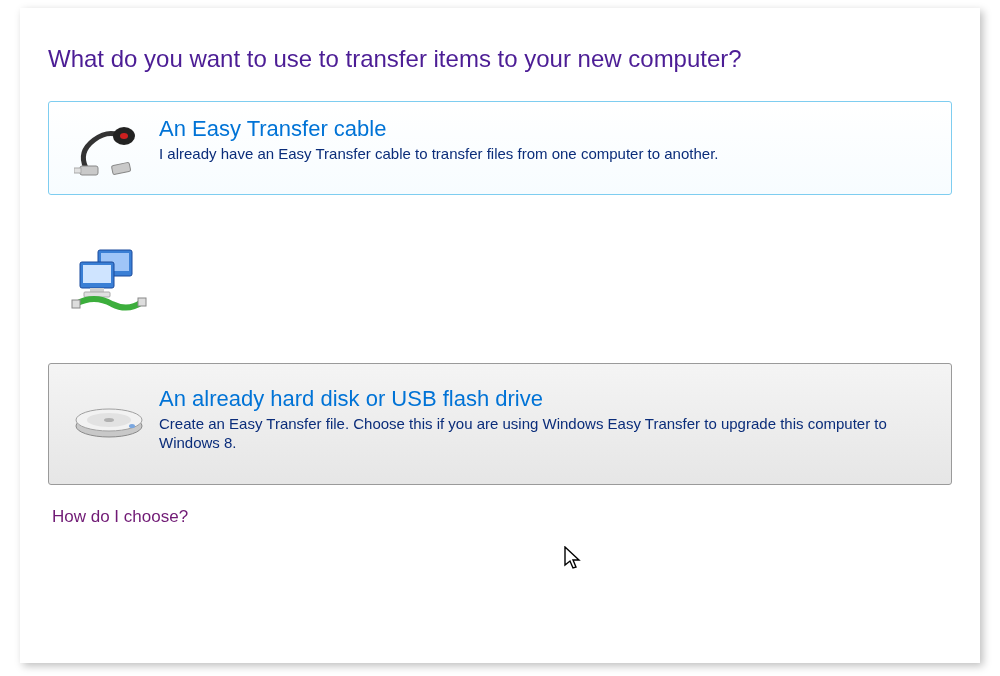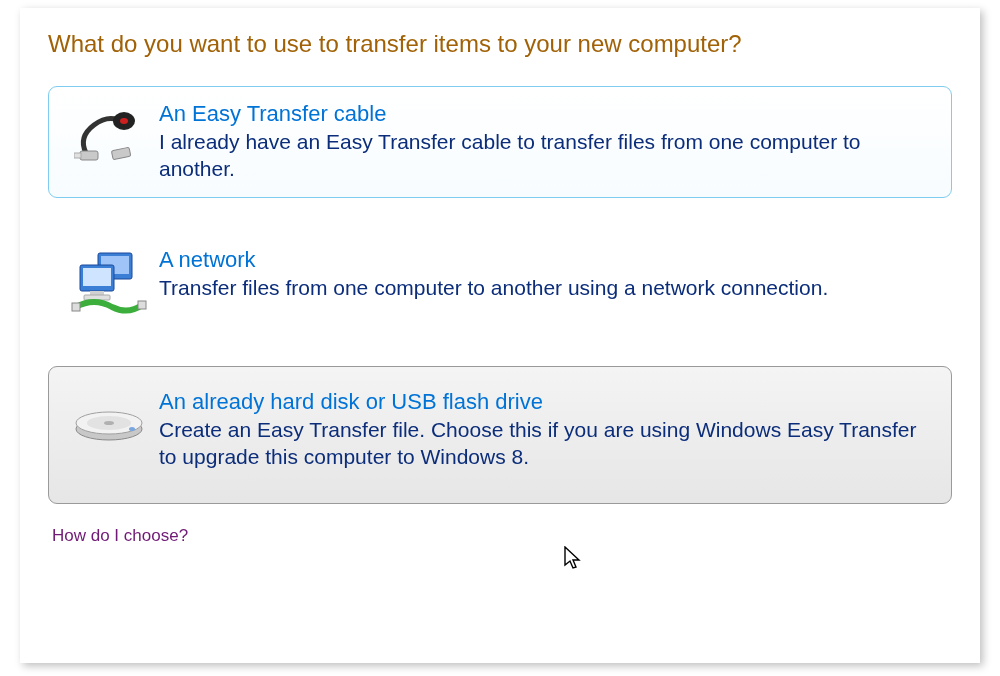--- a/index.html
+++ b/index.html
@@ -14,33 +14,33 @@
     position: absolute;
     left: 20px;
     top: 8px;
     width: 960px;
     height: 655px;
     background: #ffffff;
     box-shadow: 3px 3px 8px rgba(0,0,0,0.25);
     padding: 18px 28px 16px 28px;
   }
   .heading {
-    color: #a16207;
+    color: #4c1d95;
     font-size: 24px;
     font-weight: 400;
     margin-bottom: 28px;
-    margin-top: 4px;
+    margin-top: 19px;
   }
   .option {
     display: flex;
     align-items: flex-start;
     padding: 14px 16px;
     margin-bottom: 34px;
     border: 1px solid transparent;
-    border-radius: 9px;
+    border-radius: 3px;
     cursor: pointer;
   }
   .option.sel-hover {
     border: 1px solid #7ecdf0;
     background: linear-gradient(#ffffff, #f7fcff);
   }
   .option.pressed {
     border: 1px solid #9a9a9a;
     background: linear-gradient(#f4f4f4, #e6e6e6);
     margin-bottom: 18px;
@@ -59,21 +59,21 @@
     padding-left: 6px;
   }
   .opt-title {
     color: #0073d6;
     font-size: 22px;
     font-weight: 400;
     margin-bottom: 2px;
   }
   .opt-desc {
     color: #0b2d7a;
-    font-size: 21px;
+    font-size: 15px;
     line-height: 1.28;
   }
   .help-link {
     color: #701a75;
     font-size: 17px;
     margin-top: 4px;
     display: inline-block;
     cursor: pointer;
     margin-left: 4px;
     text-align: center;
@@ -118,24 +118,20 @@
         <rect x="31" y="5" width="28" height="18" fill="#9fc5f8"></rect>
         <rect x="10" y="14" width="34" height="26" rx="2" fill="#3a7fd5" stroke="#1a4a9c" stroke-width="1"></rect>
         <rect x="13" y="17" width="28" height="18" fill="#cfe4ff"></rect>
         <rect x="20" y="40" width="14" height="4" fill="#d0d0d0"></rect>
         <rect x="14" y="44" width="26" height="5" rx="1" fill="#e0e0e0" stroke="#aaa"></rect>
         <path d="M6 56 Q24 46 42 56 Q58 64 72 54" fill="none" stroke="#3cae3c" stroke-width="6" stroke-linecap="round"></path>
         <rect x="2" y="52" width="8" height="8" fill="#ddd" stroke="#888"></rect>
         <rect x="68" y="50" width="8" height="8" fill="#ddd" stroke="#888"></rect>
       </svg>
     </div>
-    <div class="txt">
-      <div class="opt-title">A network</div>
-      <div class="opt-desc">Transfer files from one computer to another using a network connection.</div>
-    </div>
   </div>
 
   
   <div class="option pressed">
     <div class="icon-wrap">
       <svg width="74" height="50" viewBox="0 0 74 50">
         <ellipse cx="37" cy="36" rx="33" ry="11" fill="#c8c8c8" stroke="#8a8a8a"></ellipse>
         <ellipse cx="37" cy="30" rx="33" ry="11" fill="#f2f2f2" stroke="#a0a0a0"></ellipse>
         <ellipse cx="37" cy="30" rx="22" ry="7" fill="#e2e2e2"></ellipse>
         <ellipse cx="37" cy="30" rx="5" ry="2" fill="#b0b0b0"></ellipse>

